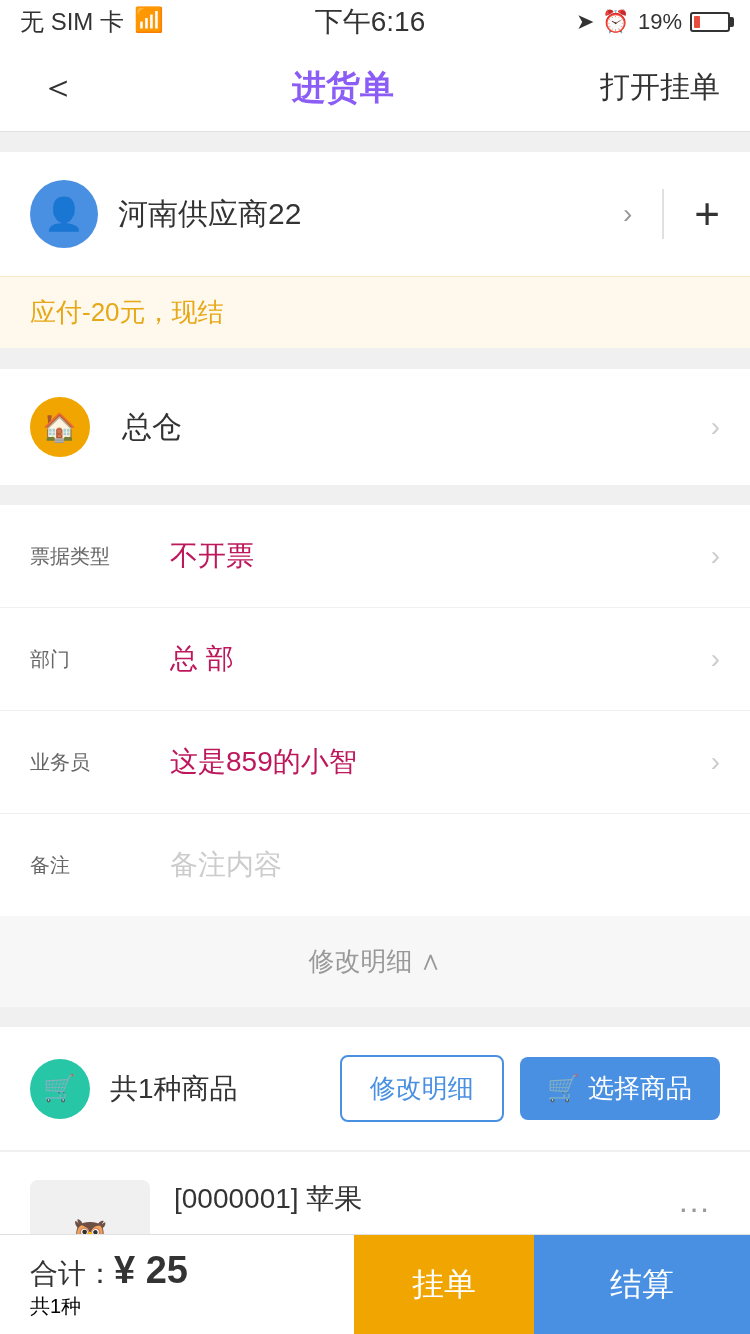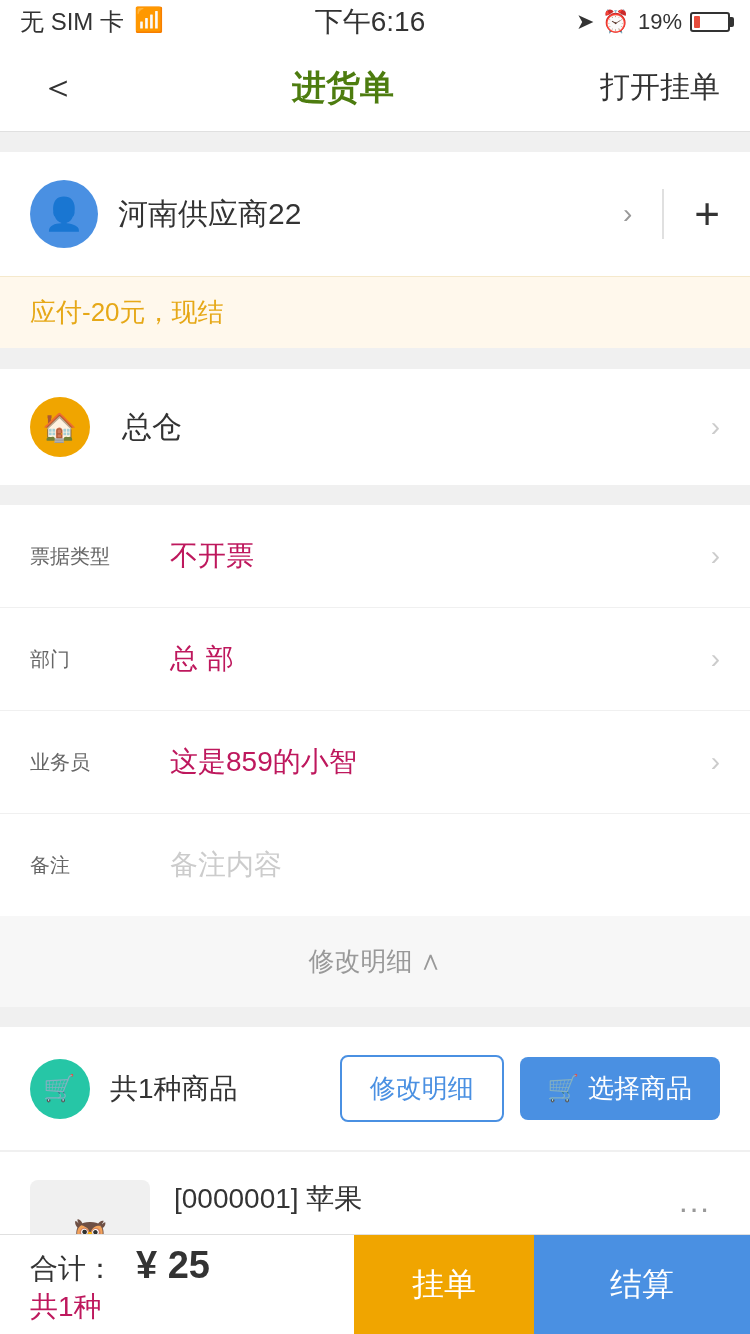--- a/index.html
+++ b/index.html
@@ -66,21 +66,21 @@
     }
     .nav-back {
       font-size: 36px;
       color: #333;
       cursor: pointer;
       padding: 10px;
     }
     .nav-title {
       font-size: 34px;
       font-weight: 600;
-      color: #4d7c0f;
+      color: #8b5cf6;
     }
     .nav-action {
       font-size: 30px;
       color: #333;
       cursor: pointer;
     }
 
     
     .section-gap {
       height: 20px;
@@ -321,22 +321,22 @@
       border-top: 1px solid #e0e0e0;
     }
     .total-section {
       flex: 1;
       display: flex;
       flex-direction: column;
       justify-content: center;
       padding-left: 30px;
     }
     .total-count {
-      font-size: 28px;
-      color: #be185d;
+      font-size: 20px;
+      color: #000000;
     }
     .total-amount {
       font-size: 38px;
       font-weight: 600;
       color: #333;
     }
     .btn-suspend {
       width: 180px;
       background: #f0a500;
       color: #fff;
@@ -471,21 +471,21 @@
       <span class="highlight">¥25</span>
     </div>
   </div>
   <div class="product-more">···</div>
 </div>
 
 <div style="height: 100px;"></div>
 
 <div class="bottom-bar">
   <div class="total-section">
-    <div style="display:flex; align-items:baseline; gap:22px;">
+    <div style="display:flex; align-items:baseline; gap:0;">
       <span>合计：</span>
       <span class="total-amount">¥ 25</span>
     </div>
     <span class="total-count">共1种</span>
   </div>
   <button class="btn-suspend">挂单</button>
   <button class="btn-settle">结算</button>
 </div>
 
 </body></html>

